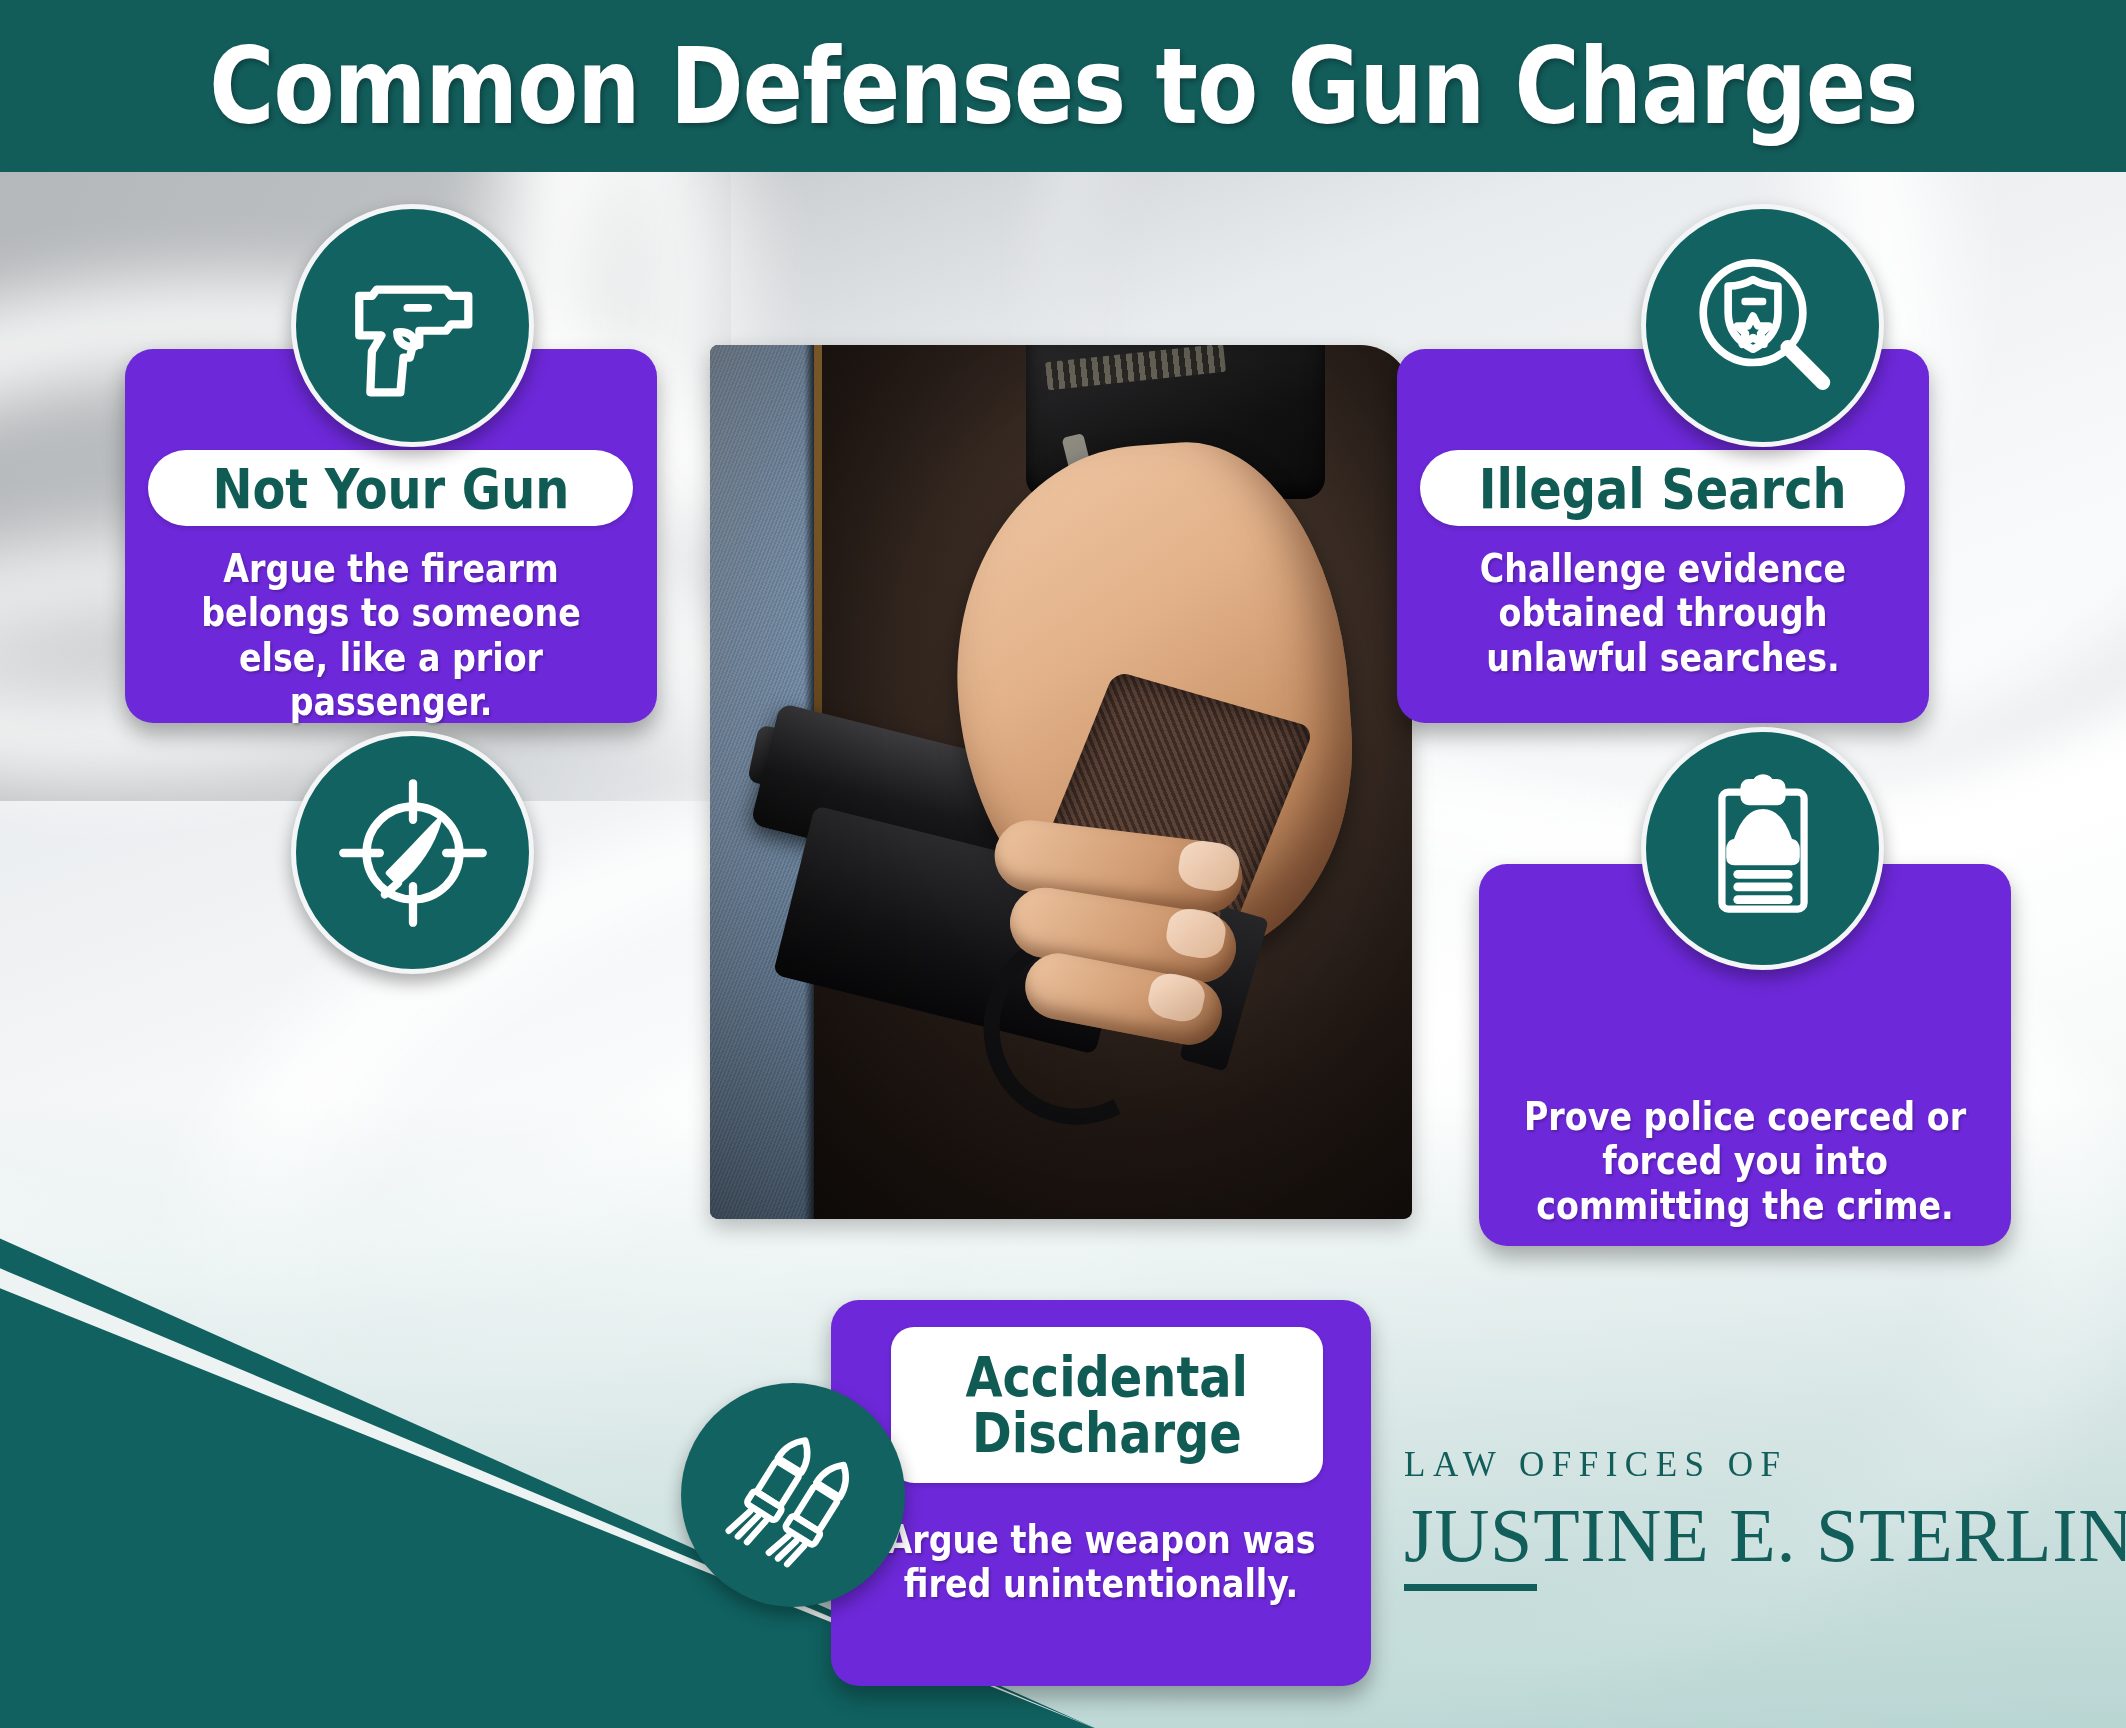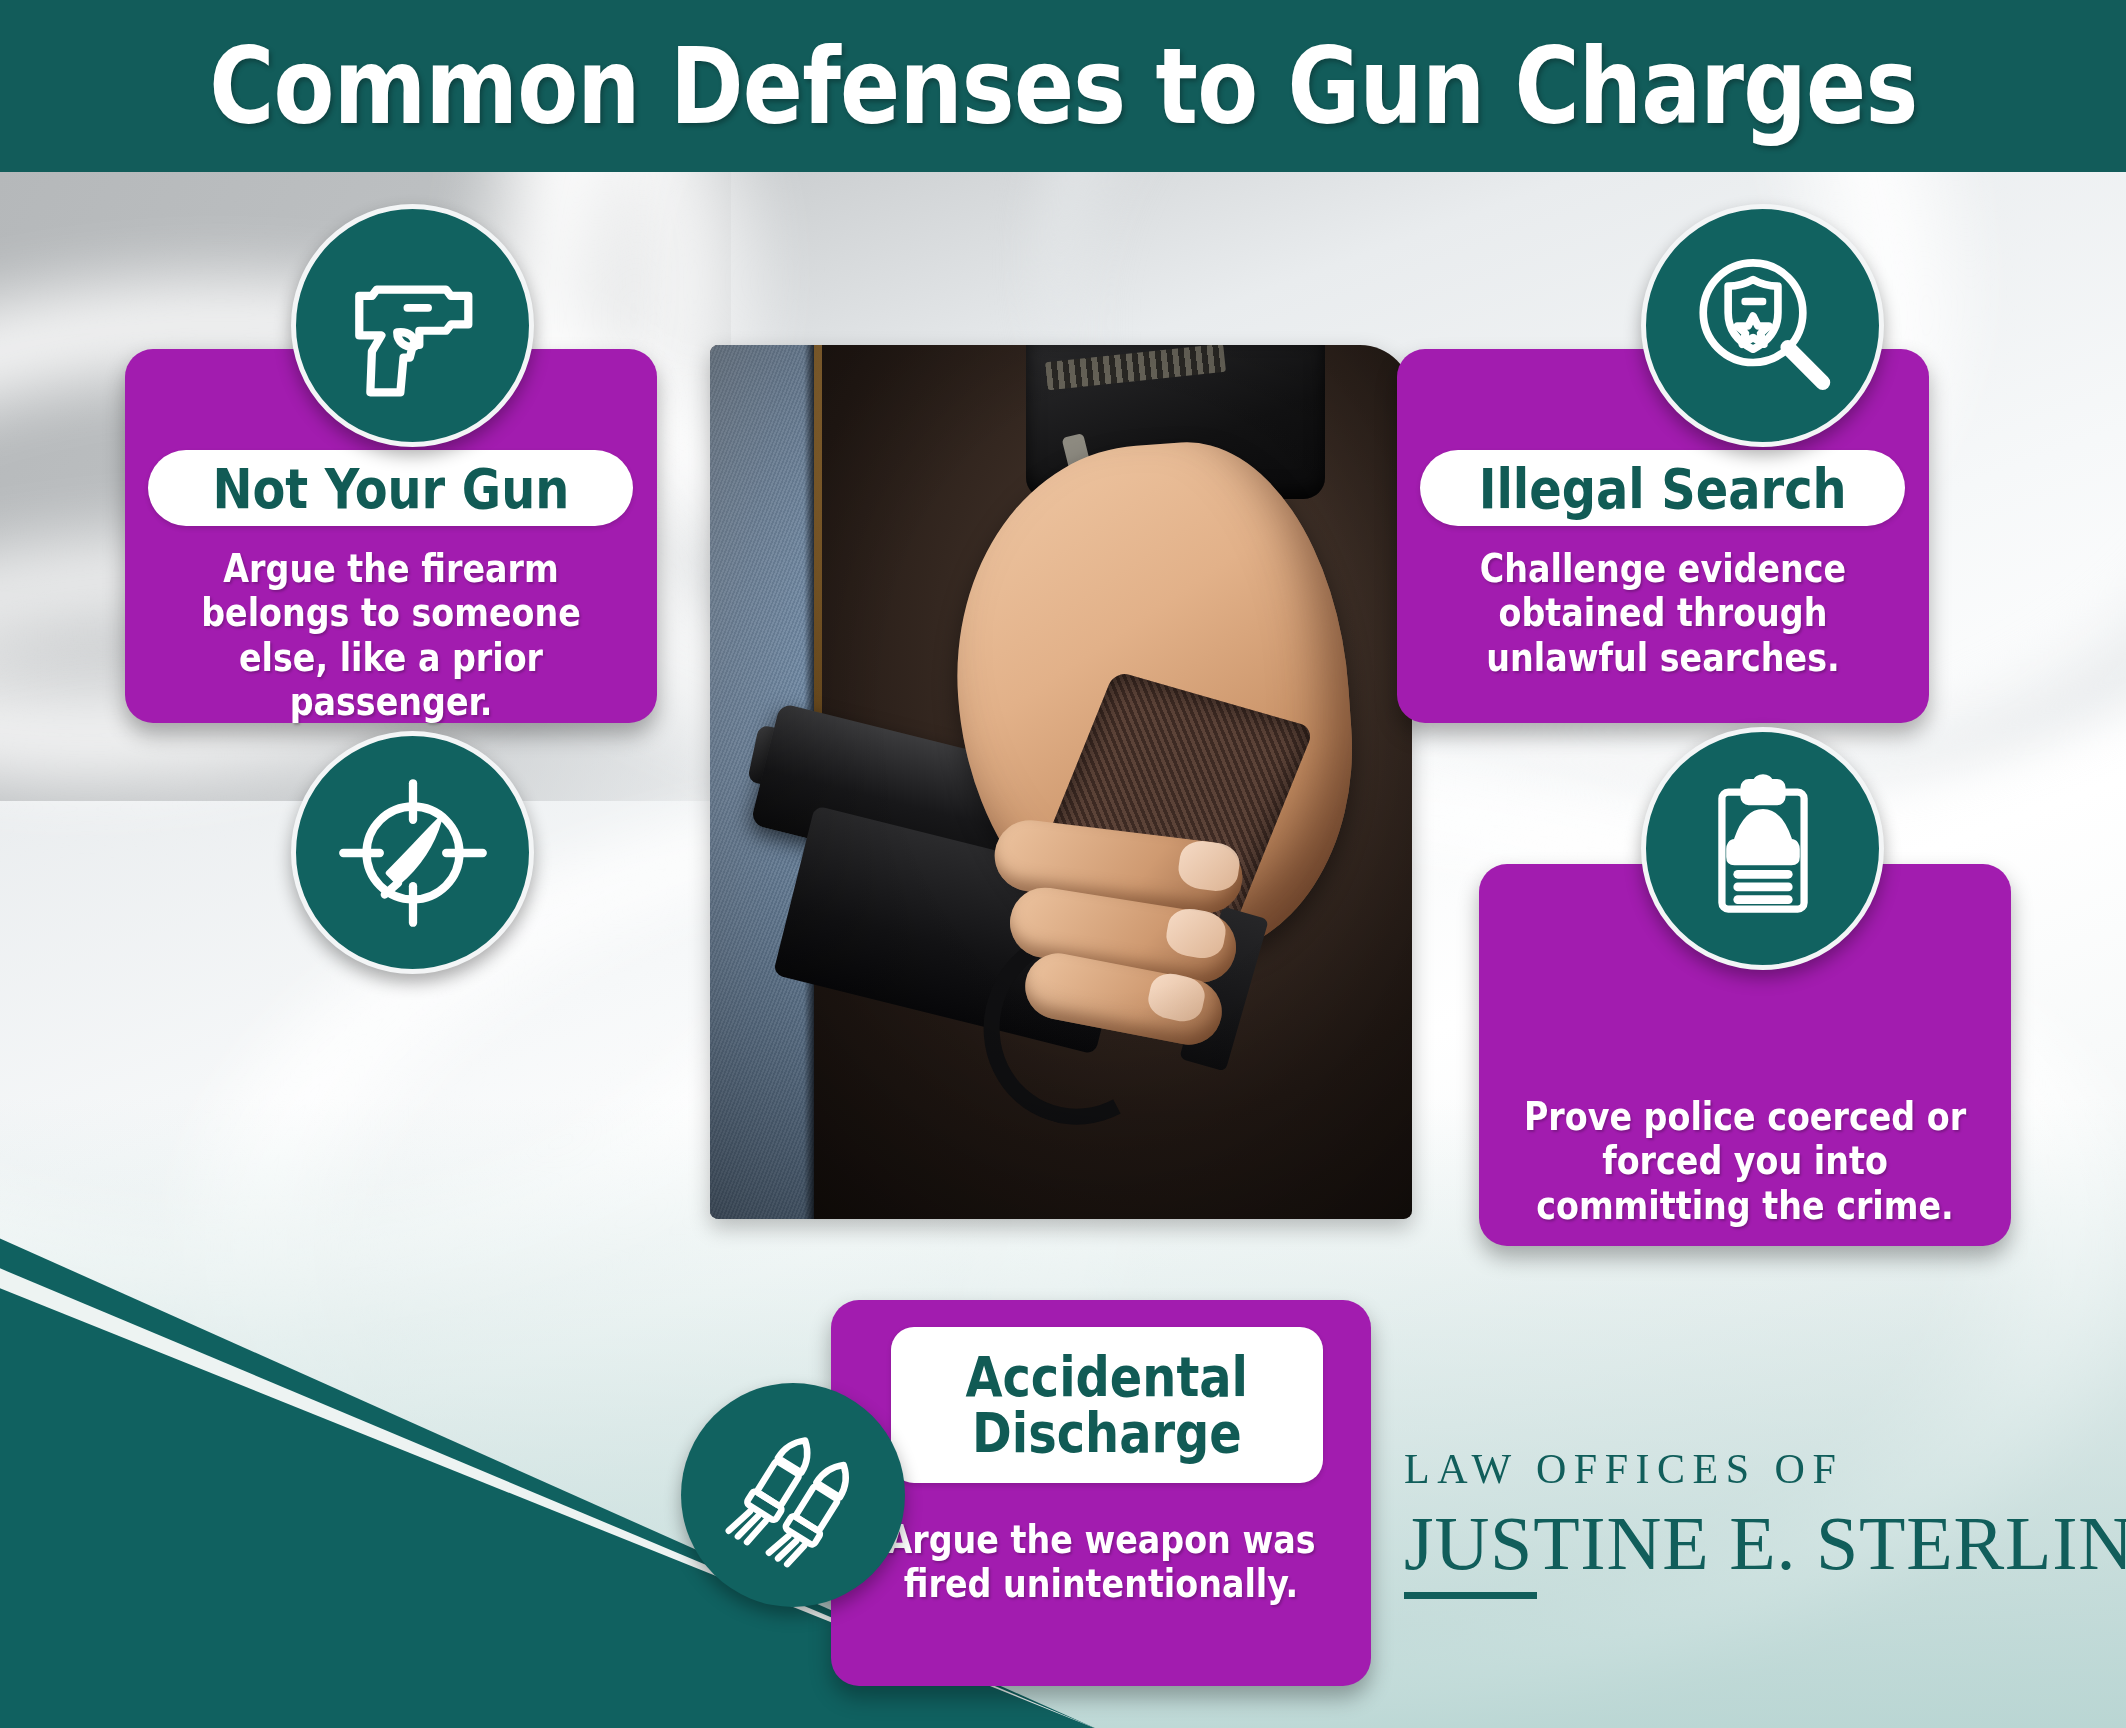--- a/index.html
+++ b/index.html
@@ -139,21 +139,21 @@
     transform:rotate(22deg);}
   .magbase{position:absolute;left:490px;top:565px;width:48px;height:158px;
     background:linear-gradient(180deg,#262628,#0d0d0f);border-radius:6.6px;
     transform:rotate(16deg);}
   .ph-vignette{position:absolute;inset:0;pointer-events:none;
     background:radial-gradient(ellipse at 58% 40%, rgba(0,0,0,0) 40%, rgba(0,0,0,.55) 100%);}
 
   
   .card{
     position:absolute;
-    background:#a21caf;border-radius:28px;
+    background:#6d28d9;border-radius:28px;
     box-shadow:0 11.6px 21.6px rgba(0,0,0,.30);
   }
   .card .pill{
     position:absolute;background:#ffffff;border-radius:830px;
     display:flex;align-items:center;justify-content:center;
     box-shadow:0 2.5px 5.8px rgba(0,0,0,.14);
   }
   .pill-txt{
     color:#115b55;font-weight:700;
     font-family:"DejaVu Sans Condensed","Liberation Sans",sans-serif;
@@ -203,21 +203,21 @@
   #card-accidental{left:831px;top:1300px;width:540px;height:386px;}
   #card-accidental .pill{left:60px;top:26.6px;width:432px;height:156px;
      border-radius:23px;flex-direction:column;line-height:1.0;}
   #card-accidental .pill-txt{font-size:56px;}
   #card-accidental .body{left:15px;top:218px;width:510px;font-size:39px;}
   #icon-bullets{left:681px;top:1383px;width:224px;height:224px;border-width:0;}
 
   
   .logo{position:absolute;left:1404px;top:1445px;width:665px;color:#115e5b;}
   .logo-line1{
-    font-family:"Liberation Serif",serif;font-size:42px;letter-spacing:7.5px;
+    font-family:"Liberation Serif",serif;font-size:35px;letter-spacing:7.5px;
     font-weight:400;margin-bottom:6.6px;
   }
   .logo-line2{
     font-family:"Liberation Serif",serif;font-size:76px;font-weight:400;
     letter-spacing:0.8px;transform:scaleX(1.0);white-space:nowrap;
   }
   .logo-rule{width:133px;height:7.5px;background:#115e5b;margin-top:5px;}
 </style>
 </head>
 <body>

